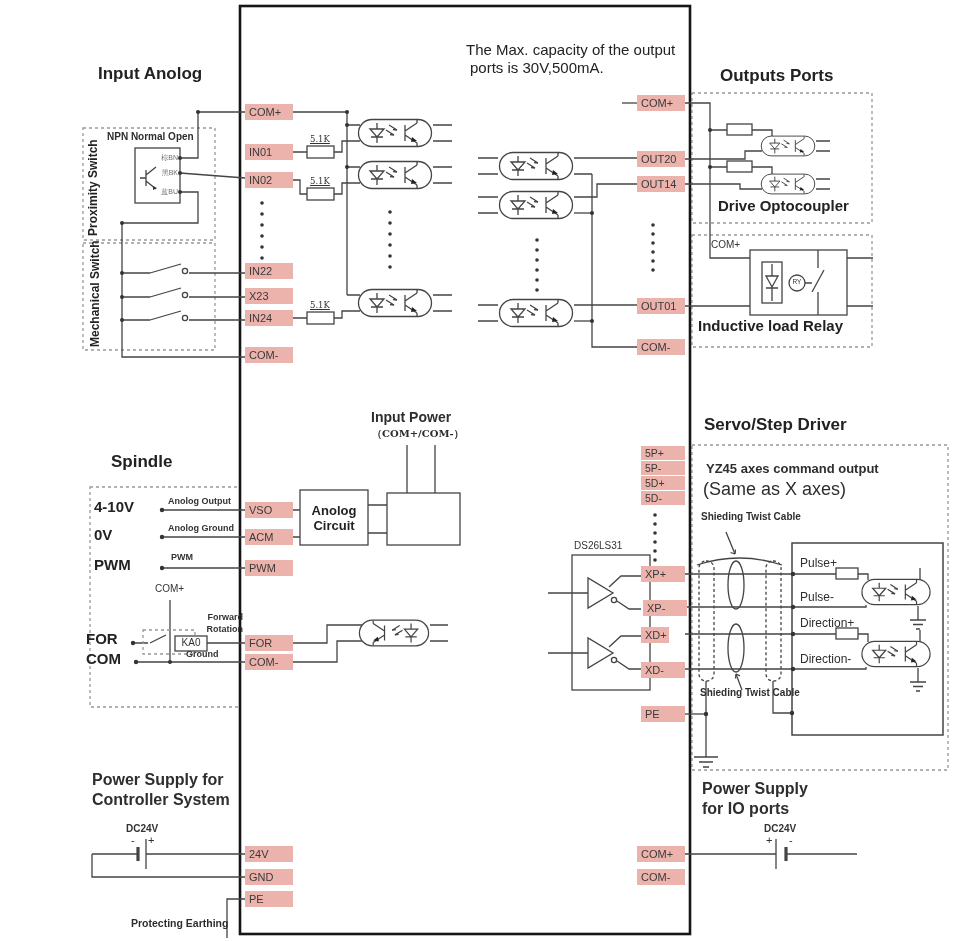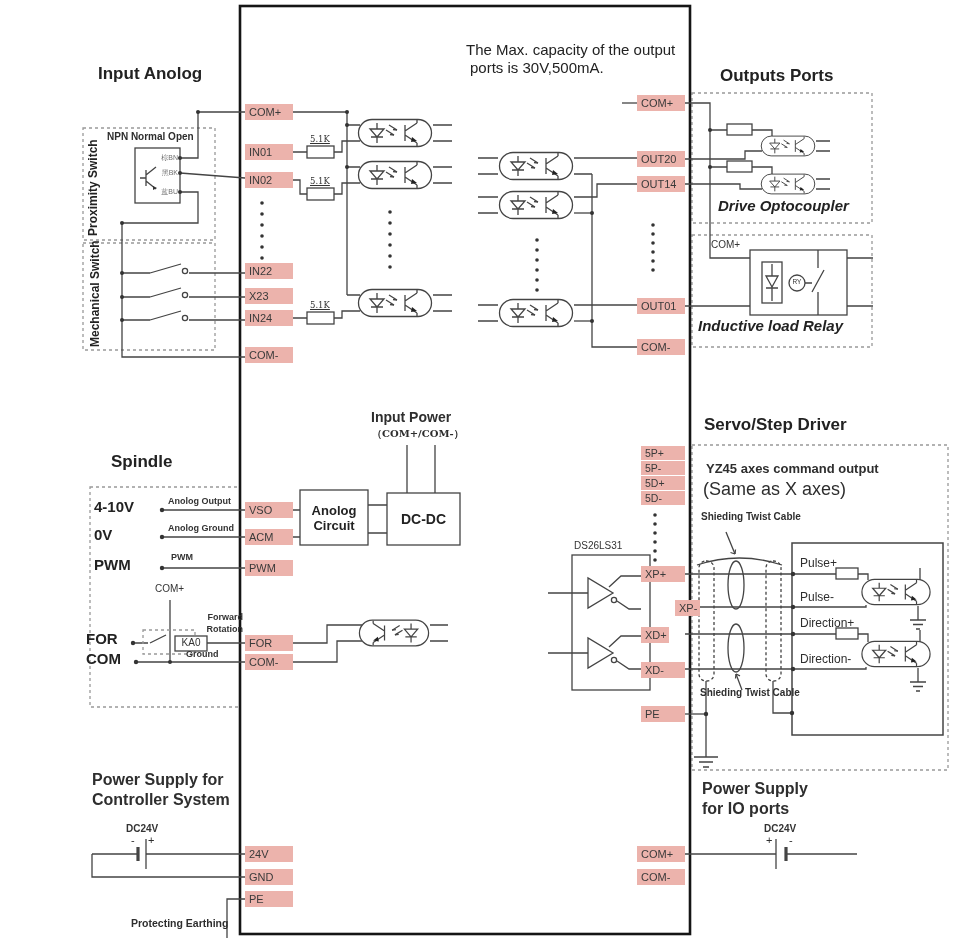--- a/index.html
+++ b/index.html
@@ -1,21 +1,21 @@
 <!DOCTYPE html>
 <html><head>
 <meta charset="utf-8">
 <style>
   html,body{margin:0;padding:0;background:#fff;}
   #stage{position:relative;width:960px;height:941px;background:#ffffff;overflow:hidden;
          font-family:"Liberation Sans",sans-serif;color:#2e2e2e;}
   #wires{position:absolute;left:0;top:0;}
   .t{position:absolute;white-space:nowrap;}
   .title{font-size:17px;font-weight:600;color:#222;}
-  .sub{font-size:15px;font-weight:600;color:#222;font-style:italic;}
+  .sub{font-size:15px;font-weight:600;color:#222;}
   .note{font-size:15px;font-weight:400;color:#222;}
   .small{font-size:9px;font-weight:600;color:#333;}
   .tiny{font-size:7px;color:#6f6f6f;}
   .med{font-size:10px;font-weight:500;color:#333;}
   .term{font-size:15px;font-weight:600;color:#222;}
   .chip{position:absolute;width:48px;height:16px;background:#ecb3ac;color:#3a3a3a;
         font-size:11px;line-height:16px;padding-left:4px;box-sizing:border-box;}
   .chip.sm{width:44px;height:14px;font-size:10.5px;line-height:14px;}
   .vtext{position:absolute;transform-origin:0 0;transform:rotate(-90deg);
          font-size:12px;font-weight:600;color:#222;white-space:nowrap;}
@@ -287,21 +287,20 @@
 <div class="t" style="left:177px;top:637px;width:28px;text-align:center;font-size:10px;color:#333">KA0</div>
 <div class="t small" style="left:203px;top:612px;width:40px;text-align:right">Forward</div>
 <div class="t small" style="left:203px;top:624px;width:40px;text-align:right">Rotation</div>
 <div class="t small" style="left:186px;top:649px">Ground</div>
 <div class="t term" style="left:86px;top:630px">FOR</div>
 <div class="t term" style="left:86px;top:650px">COM</div>
 
 <div class="t" style="left:371px;top:409px;font-size:14px;font-weight:600">Input Power</div>
 <div class="t" style="left:372px;top:427px;font-family:'DejaVu Serif',serif;font-size:10px;font-weight:600">（COM+/COM-）</div>
 <div class="boxtext" style="left:300px;top:490px;width:68px;height:55px;font-size:13px">Anolog Circuit</div>
-<div class="boxtext" style="left:387px;top:493px;width:73px;height:52px;font-size:14px">DC-DC</div>
 
 <div class="t title" style="left:704px;top:415px">Servo/Step Driver</div>
 <div class="t" style="left:706px;top:461px;font-size:13px;font-weight:600">YZ45 axes command output</div>
 <div class="t" style="left:703px;top:479px;font-size:18px;font-weight:500">(Same as X axes)</div>
 <div class="t" style="left:701px;top:511px;font-size:10px;font-weight:600">Shieding Twist Cable</div>
 <div class="t" style="left:700px;top:687px;font-size:10px;font-weight:600">Shieding Twist Cable</div>
 <div class="t med" style="left:574px;top:540px">DS26LS31</div>
 <div class="t" style="left:800px;top:556px;font-size:12px">Pulse+</div>
 <div class="t" style="left:800px;top:590px;font-size:12px">Pulse-</div>
 <div class="t" style="left:800px;top:616px;font-size:12px">Direction+</div>
@@ -339,20 +338,20 @@
 <div class="chip" style="left:637px;top:95px">COM+</div>
 <div class="chip" style="left:637px;top:151px">OUT20</div>
 <div class="chip" style="left:637px;top:176px">OUT14</div>
 <div class="chip" style="left:637px;top:298px">OUT01</div>
 <div class="chip" style="left:637px;top:339px">COM-</div>
 <div class="chip sm" style="left:641px;top:446px">5P+</div>
 <div class="chip sm" style="left:641px;top:461px">5P-</div>
 <div class="chip sm" style="left:641px;top:476px">5D+</div>
 <div class="chip sm" style="left:641px;top:491px">5D-</div>
 <div class="chip" style="left:641px;top:566px;width:44px">XP+</div>
-<div class="chip" style="left:675px;top:600px;width:25px">XP-</div>
+<div class="chip" style="left:643px;top:600px;width:44px">XP-</div>
 <div class="chip" style="left:641px;top:627px;width:28px">XD+</div>
 <div class="chip" style="left:641px;top:662px;width:44px">XD-</div>
 <div class="chip" style="left:641px;top:706px;width:44px">PE</div>
 <div class="chip" style="left:637px;top:846px">COM+</div>
 <div class="chip" style="left:637px;top:869px">COM-</div>
 
 </div>
 
 </body></html>

